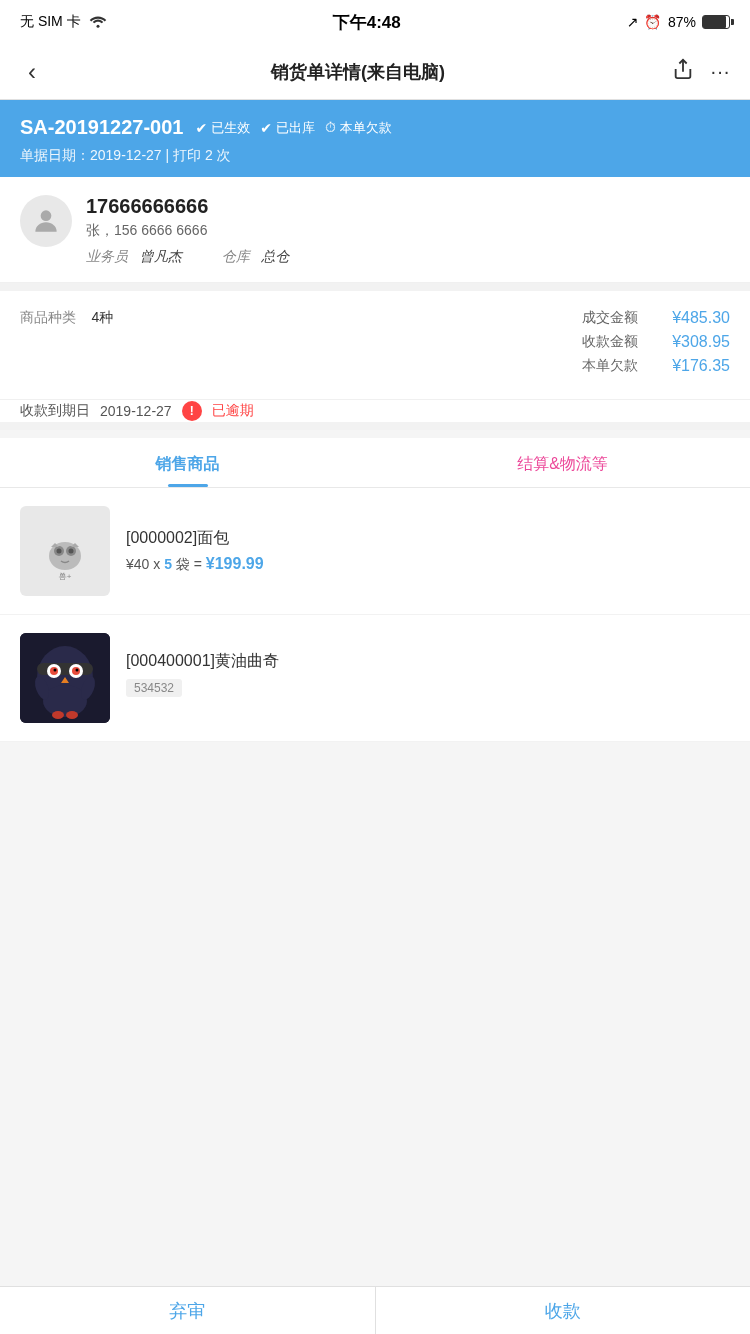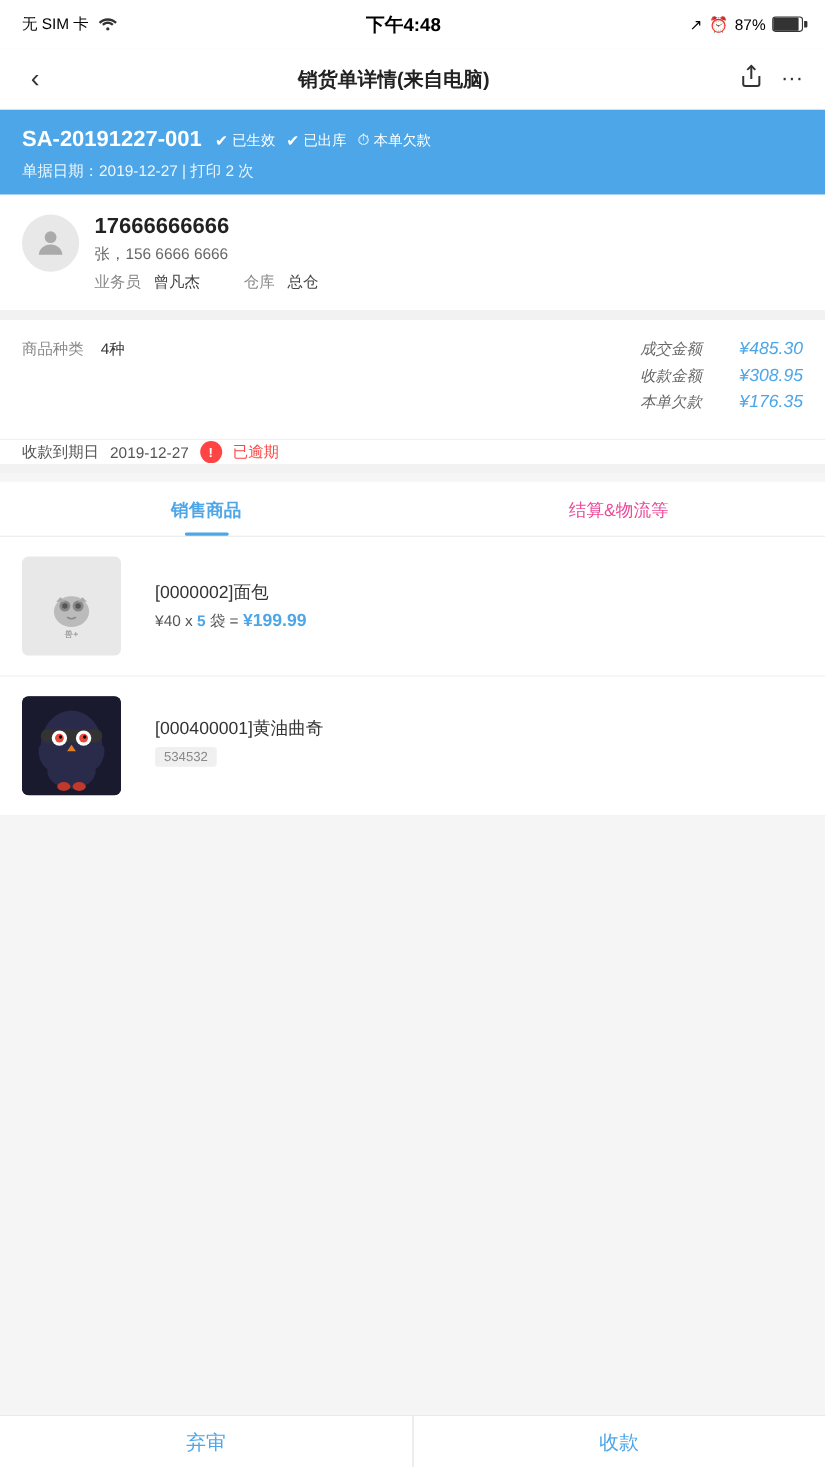--- a/index.html
+++ b/index.html
@@ -107,21 +107,21 @@
       display: flex; align-items: center; justify-content: center;
       font-size: 28px;
       color: #888;
       flex-shrink: 0;
     }
     .customer-info { flex: 1; }
     .customer-name-phone {
       font-size: 20px; font-weight: 600; color: #222; margin-bottom: 4px;
     }
     .customer-contact { font-size: 14px; color: #666; margin-bottom: 8px; }
-    .customer-meta { display: flex; gap: 40px; }
+    .customer-meta { display: flex; gap: 40px; font-style: italic; }
     .customer-meta-item { font-size: 14px; color: #444; }
     .customer-meta-label { color: #888; }
 
     
     .divider { height: 8px; background: #f2f2f2; }
 
     
     .summary-section {
       background: #fff;
       padding: 18px 20px;
@@ -129,21 +129,21 @@
       justify-content: space-between;
       align-items: flex-start;
     }
     .summary-left { }
     .summary-item { font-size: 14px; color: #555; margin-bottom: 4px; }
     .summary-label { color: #888; }
     .summary-value { color: #333; font-weight: 500; }
     .summary-right { text-align: right; }
     .amount-row {
       display: flex; justify-content: flex-end;
-      align-items: center; gap: 12px; margin-bottom: 6px; font-style: italic;
+      align-items: center; gap: 12px; margin-bottom: 6px;
     }
     .amount-label { font-size: 14px; color: #666; }
     .amount-value { font-size: 16px; color: #4da6e8; font-weight: 500; min-width: 80px; text-align: right; }
 
     
     .due-section {
       background: #fff;
       padding: 1px 20px;
       border-top: 1px solid #f0f0f0;
       display: flex;
@@ -195,21 +195,21 @@
     }
     .product-image {
       width: 90px; height: 90px;
       background: #e8e8e8;
       border-radius: 6px;
       flex-shrink: 0;
       display: flex; align-items: center; justify-content: center;
       overflow: hidden;
     }
     .product-image svg { width: 60px; height: 60px; }
-    .product-details { flex: 1; margin-left: 15px; }
+    .product-details { flex: 1; }
     .product-name { font-size: 16px; color: #333; margin-bottom: 6px; font-weight: 500; }
     .product-sku-badge {
       display: inline-block;
       background: #f0f0f0;
       color: #888;
       font-size: 12px;
       padding: 2px 8px;
       border-radius: 3px;
       margin-bottom: 8px;
     }

